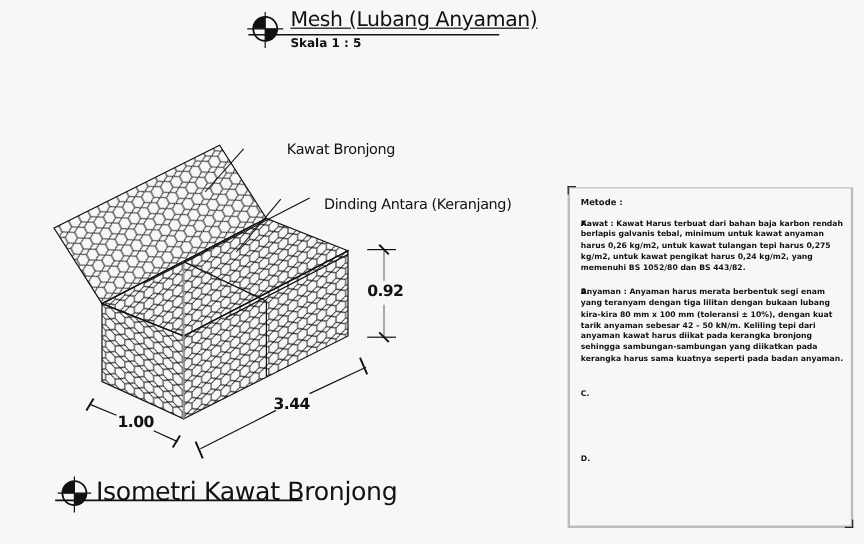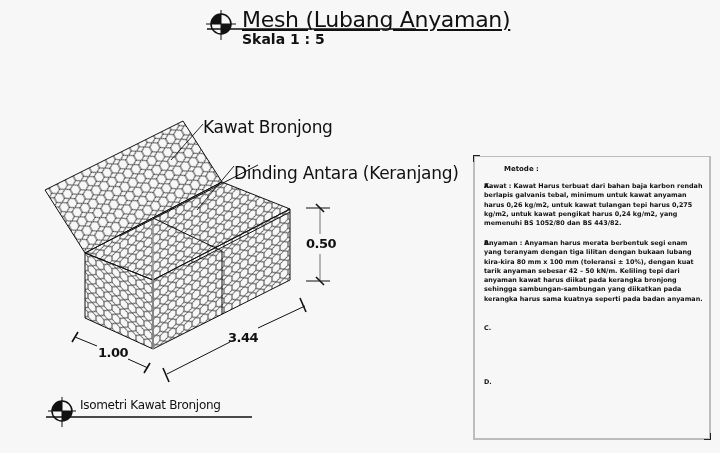--- a/index.html
+++ b/index.html
@@ -1,26 +1,26 @@
 <!DOCTYPE html>
 <html><head>
 <meta charset="utf-8">
 <style>
   html, body { margin:0; padding:0; }
   body { width:720px; height:453px; background:#f7f7f7; position:relative; overflow:hidden; font-family:"DejaVu Sans", sans-serif; color:#111; }
   #drawing { position:absolute; left:0; top:0; }
-  .title-main { position:absolute; left:242px; top:7px; font-size:22px; font-weight:normal; letter-spacing:-0.3px; }
-  .title-scale { position:absolute; left:242px; top:31px; font-size:14px; font-weight:bold; }
-  .title-iso { position:absolute; left:80px; top:398px; font-size:12px; letter-spacing:-0.3px; }
-  .label { position:absolute; font-size:17px; letter-spacing:-0.3px; white-space:nowrap; }
+  .title-main { position:absolute; left:242px; top:7px; font-size:17px; font-weight:normal; letter-spacing:-0.3px; }
+  .title-scale { position:absolute; left:242px; top:31px; font-size:10px; font-weight:bold; }
+  .title-iso { position:absolute; left:80px; top:398px; font-size:21px; letter-spacing:-0.3px; }
+  .label { position:absolute; font-size:12px; letter-spacing:-0.3px; white-space:nowrap;margin-left:36px; }
   .dim { position:absolute; font-size:13px; font-weight:bold; letter-spacing:-0.5px; }
   #notes { position:absolute; left:473px; top:156px; width:238px; height:284px; border:2px solid #bdbdbd; border-top:1px solid #bdbdbd; background:#f7f7f7; box-sizing:border-box; }
   #notes .corner-tl { position:absolute; left:-2px; top:-2px; width:6px; height:6px; border-left:1px solid #222; border-top:1px solid #222; }
   #notes .corner-br { position:absolute; right:-2px; bottom:-2px; width:6px; height:6px; border-right:1px solid #222; border-bottom:1px solid #222; }
-  .notes-head { position:absolute; left:9px; top:8px; font-size:7px; font-weight:bold;margin-left:20px; }
+  .notes-head { position:absolute; left:9px; top:8px; font-size:7px; font-weight:bold; }
   .note { position:absolute; left:9px; width:222px; font-size:6.4px; line-height:9.3px; font-weight:bold; }
   .note .letter { position:absolute; left:0; top:0; }
   .note .body { display:block; }
 </style>
 </head>
 <body>
 
 <svg id="drawing" width="720" height="453" viewBox="0 0 720 453">
   <defs>
     <pattern id="hex" width="9" height="10.4" patternUnits="userSpaceOnUse" patternTransform="rotate(-28)">
@@ -98,21 +98,21 @@
     <line x1="46" y1="417" x2="252" y2="417" stroke="#111" stroke-width="1.3"></line>
   </g>
 </svg>
 
 <div class="title-main" style="text-decoration:underline;">Mesh (Lubang Anyaman)</div>
 <div class="title-scale">Skala 1 : 5</div>
 
 <div class="label" style="left:203px; top:117px;">Kawat Bronjong</div>
 <div class="label" style="left:234px; top:163px;">Dinding Antara (Keranjang)</div>
 
-<div class="dim" style="left:306px; top:236px;">0.50</div>
+<div class="dim" style="left:306px; top:236px;">0.92</div>
 <div class="dim" style="left:98px; top:345px;">1.00</div>
 <div class="dim" style="left:228px; top:330px;">3.44</div>
 
 <div class="title-iso">Isometri Kawat Bronjong</div>
 
 <div id="notes">
   <div class="corner-tl"></div>
   <div class="corner-br"></div>
   <div class="notes-head">Metode :</div>
 

